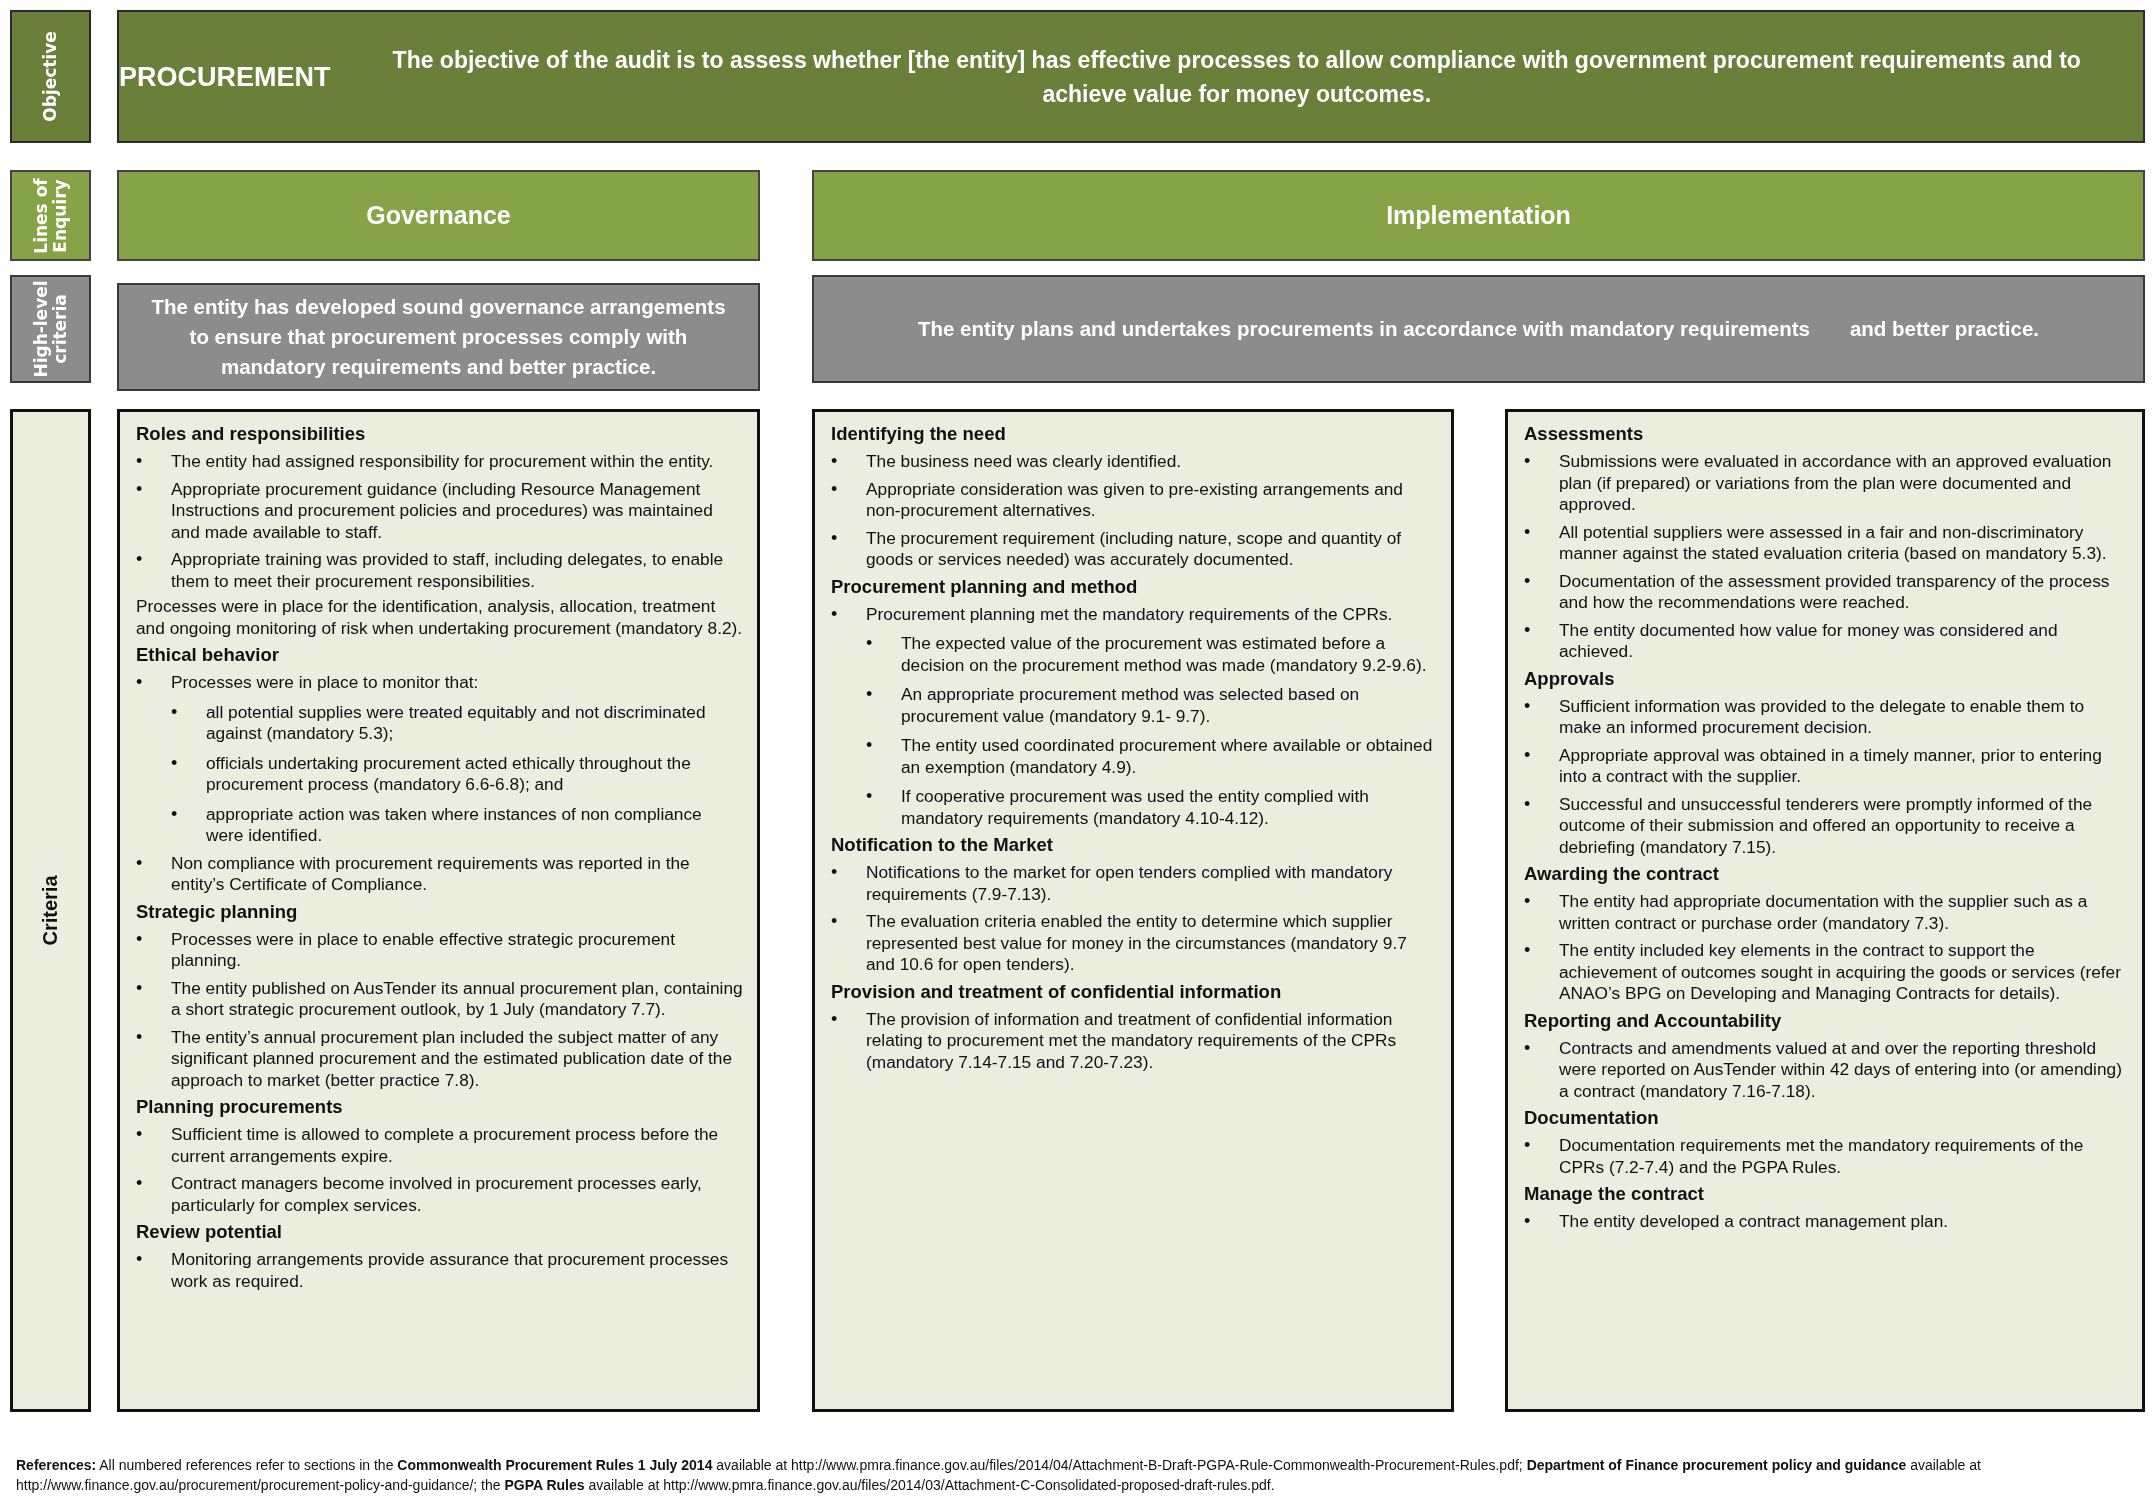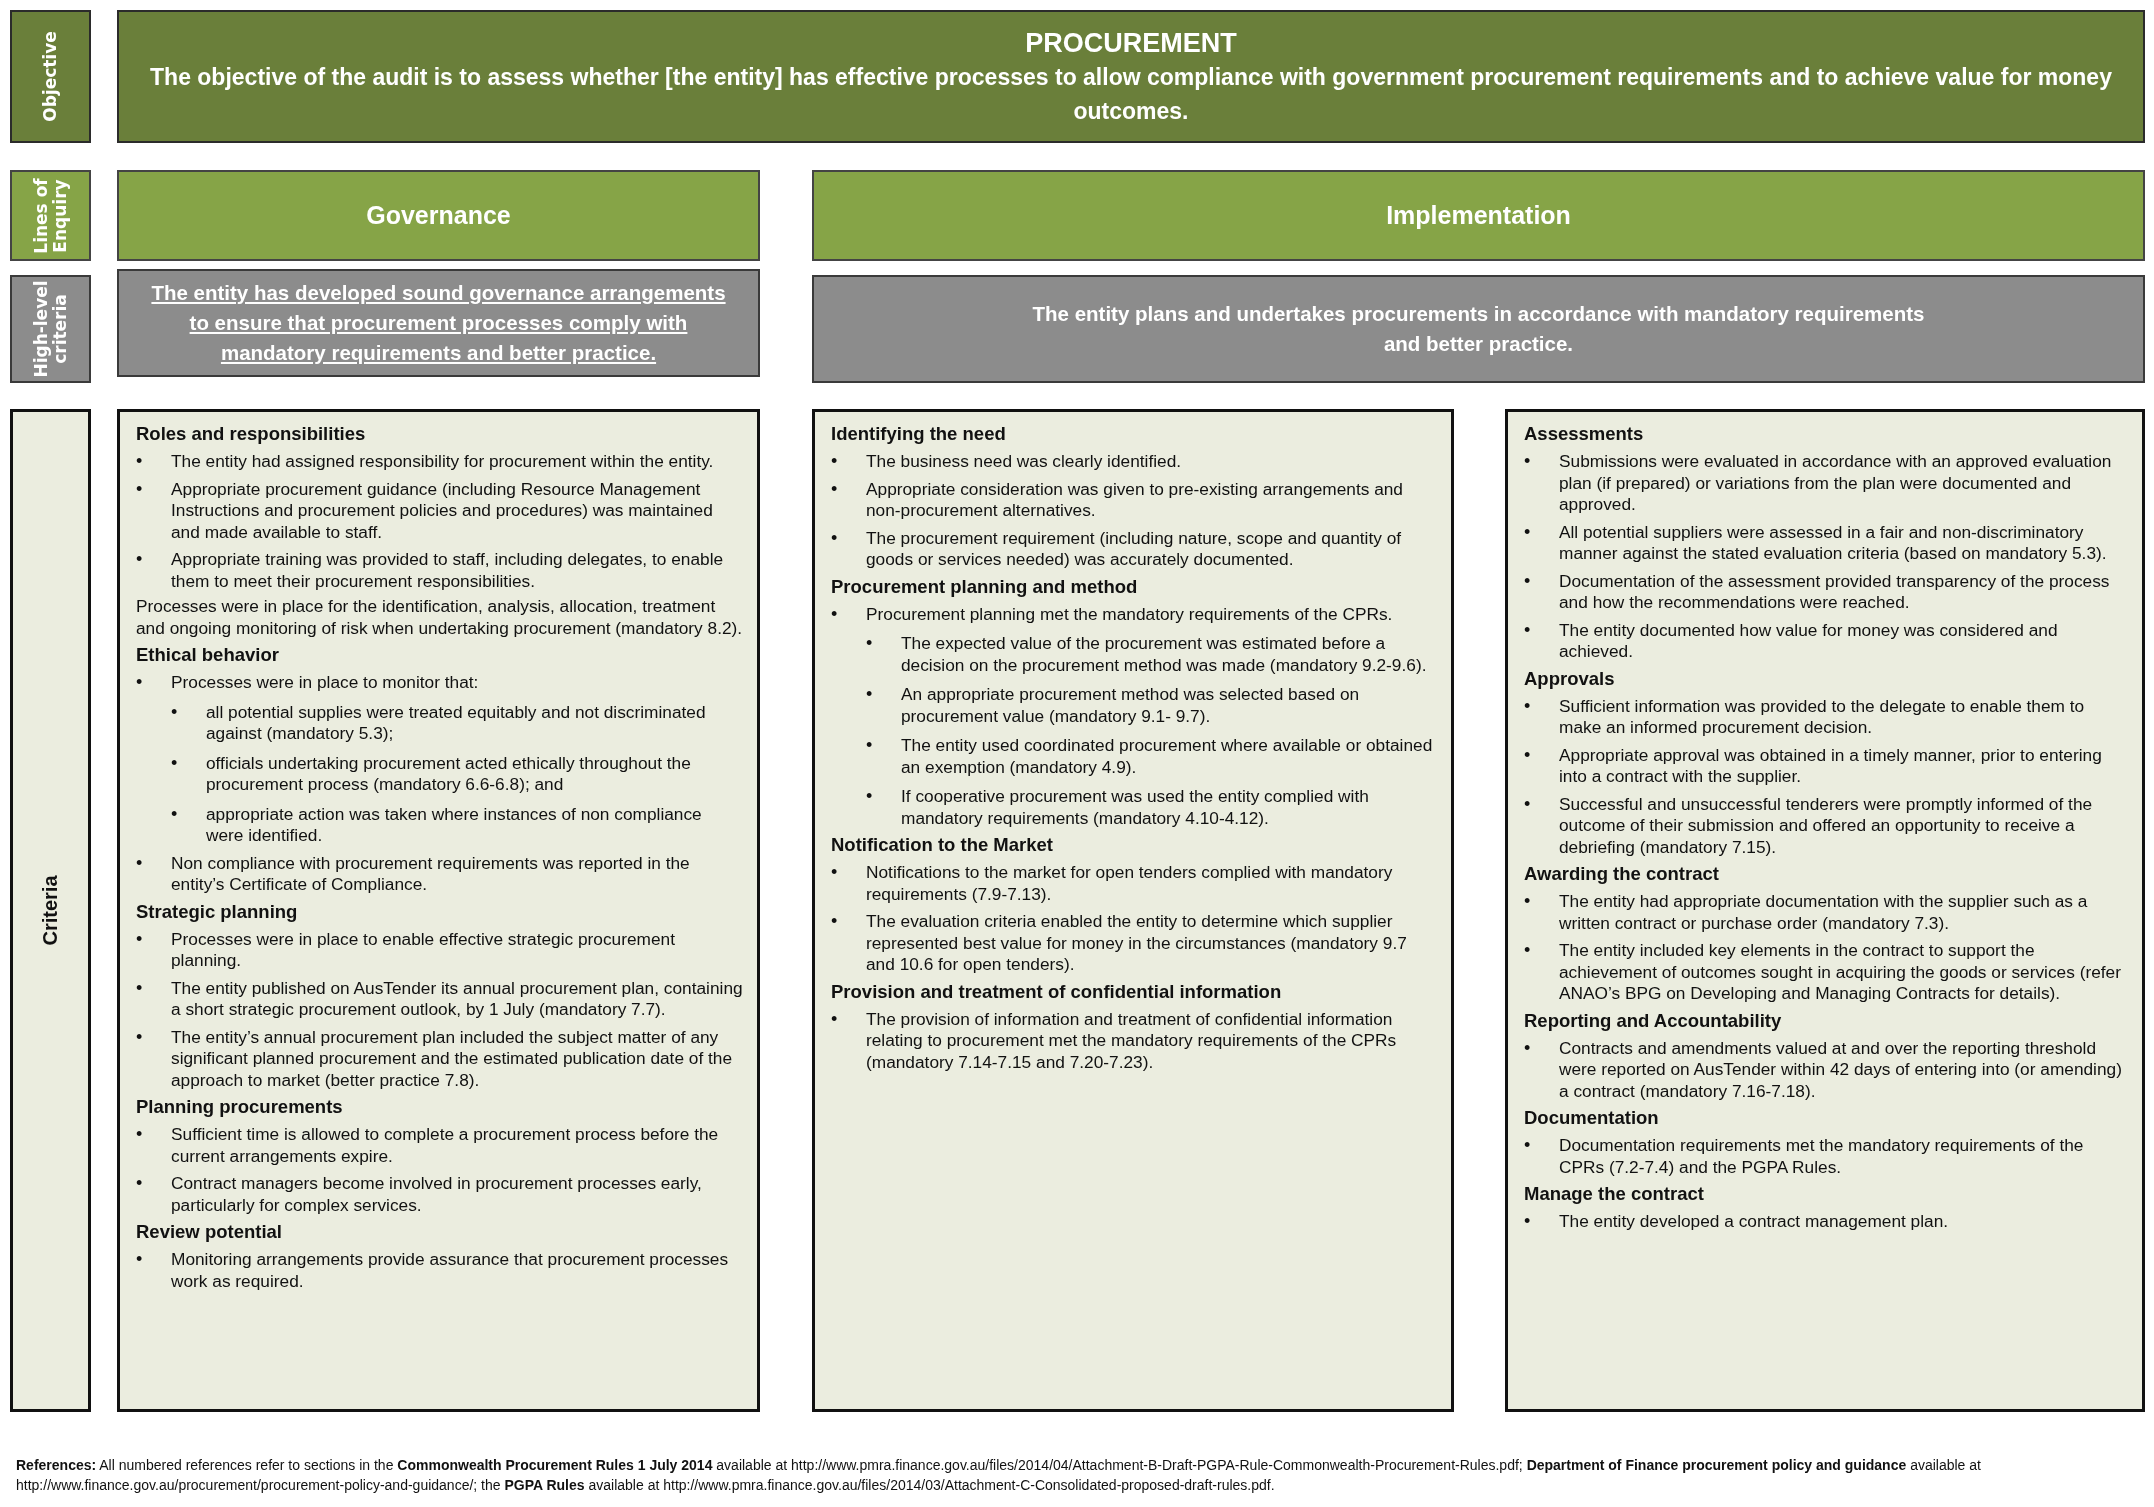--- a/index.html
+++ b/index.html
@@ -15,21 +15,21 @@
   .side-label {
     display: flex; align-items: center; justify-content: center;
     color: #ffffff; font-weight: bold; font-family: "DejaVu Sans", sans-serif;
   }
   .side-label .rot {
     transform: rotate(-90deg); white-space: nowrap; text-align: center;
     font-size: 17px; line-height: 19px;
   }
   .side-label.cream .rot { color: #111; font-family: "Liberation Sans", sans-serif; font-size: 20px; }
 
-  .center-text { display: flex; flex-direction: column; align-items: center; justify-content: center; text-align: center; color: #fff; font-weight: bold; }
+  .center-text { display: flex; flex-direction: row; align-items: center; justify-content: center; text-align: center; color: #fff; font-weight: bold; }
 
   #objective-box .title { font-size: 27px; line-height: 34px; }
   #objective-box .desc { font-size: 23px; line-height: 34px; padding: 0 20px; }
 
   .loe-title { font-size: 25px; }
   .hlc-text { font-size: 20.5px; line-height: 30px; padding: 0 20px; }
 
   .criteria-col { padding: 10px 14px 14px 16px; font-size: 17.3px; line-height: 21.5px; }
   .sec-head { font-weight: bold; font-size: 18.5px; margin-top: 4px; line-height: 23px; }
   .sec-head:first-child { margin-top: 0; }
@@ -72,21 +72,21 @@
   <div class="desc">The objective of the audit is to assess whether [the entity] has effective processes to allow compliance with government procurement requirements and to achieve value for money outcomes.</div>
 </div>
 
 <div class="box green center-text" style="left:117px; top:170px; width:643px; height:91px;">
   <div class="loe-title">Governance</div>
 </div>
 <div class="box green center-text" style="left:812px; top:170px; width:1333px; height:91px;">
   <div class="loe-title">Implementation</div>
 </div>
 
-<div class="box gray center-text" style="left:117px; top:269px; width:643px; height:108px;text-decoration:underline;">
+<div class="box gray center-text" style="left:117px; top:283px; width:643px; height:108px;">
   <div class="hlc-text">The entity has developed sound governance arrangements to ensure that procurement processes comply with mandatory requirements and better practice.</div>
 </div>
 <div class="box gray center-text" style="left:812px; top:275px; width:1333px; height:108px;">
   <div class="hlc-text">The entity plans and undertakes procurements in accordance with mandatory requirements</div>
   <div class="hlc-text">and better practice.</div>
 </div>
 
 <div class="box cream criteria-col" style="left:117px; top:409px; width:643px; height:1003px;">
   <div class="sec-head">Roles and responsibilities</div>
   <ul class="bl">

